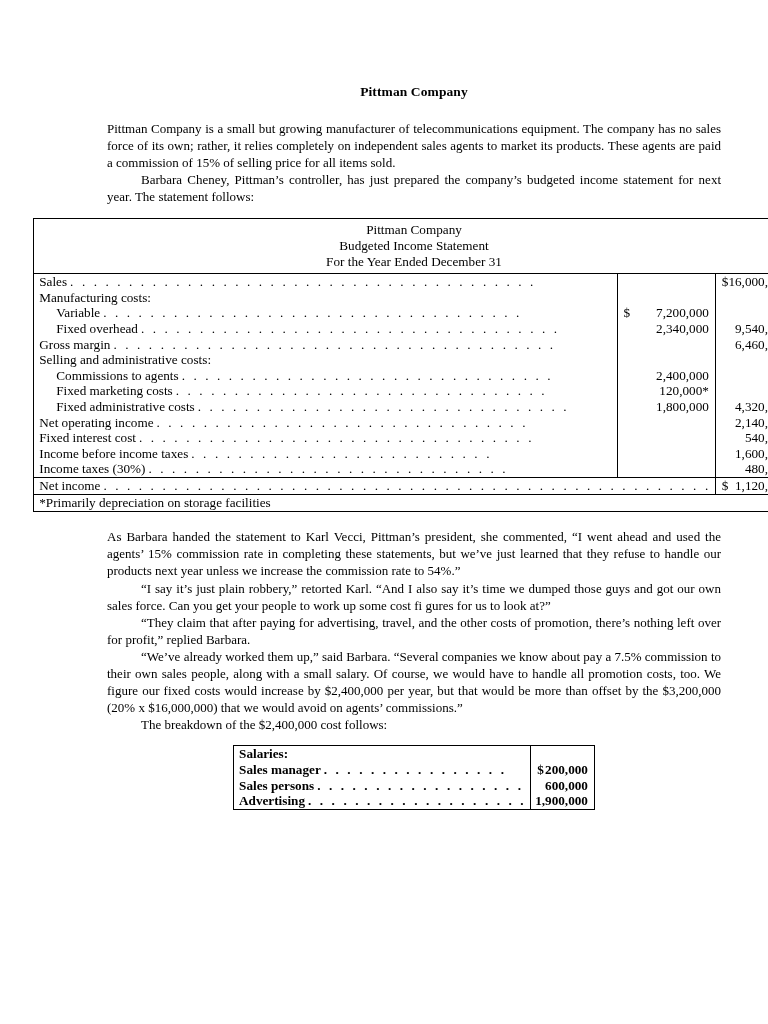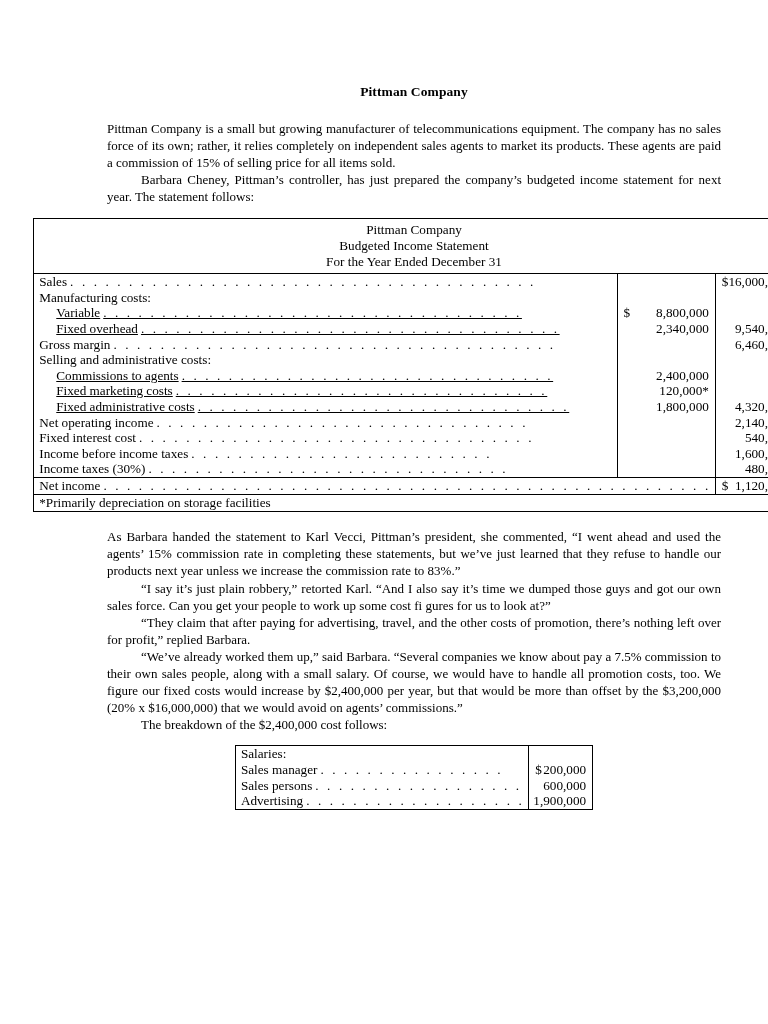--- a/index.html
+++ b/index.html
@@ -103,39 +103,39 @@
   }
   .leader .txt { flex: 0 0 auto; }
   .leader .dots {
     flex: 1 1 auto;
     overflow: hidden;
     white-space: nowrap;
     letter-spacing: 2.6px;
     padding-left: 3px;
     font-size: 13.2px;
   }
-  .ind1 { padding-left: 22px !important; text-decoration: underline; }
+  .ind1 { padding-left: 22px !important; }
 
   .dollar-cell {
     display: flex;
     justify-content: flex-end;
   }
   .dollar-cell .dsym {
     margin-right: auto;
     padding-left: 2px;
   }
 
   .footnote-cell {
     text-align: left;
     padding: 1.5px 4px 2px 5px !important;
     font-size: 13.2px;
   }
 
   
-  #breakdown-table { width: 316px; margin: 12px 0 0 0; }
+  #breakdown-table { width: 316px; margin: 12px 0 0 0; font-weight: bold; }
   #breakdown-table .col-label { width: 217px; }
   #breakdown-table .col-right { width: 99px; }
   .spacer-16 { height: 16px; }
 </style>
 </head>
 <body>
 
 <div class="page">
   <div class="content">
 
@@ -185,21 +185,21 @@
           <tr>
             <td class="lbl b-left ind1">
               <span class="leader">
                   <span class="txt">Variable</span>
                   <span class="dots">. . . . . . . . . . . . . . . . . . . . . . . . . . . . . . . . . . . .</span>
                 </span>
             </td>
             <td class="num b-left b-right">
               <span class="dollar-cell">
                   <span class="dsym">$</span>
-                  <span>8,800,000</span>
+                  <span>7,200,000</span>
                 </span>
             </td>
             <td class="num b-right"></td>
           </tr>
 
           <tr>
             <td class="lbl b-left ind1">
               <span class="leader">
                   <span class="txt">Fixed overhead</span>
                   <span class="dots">. . . . . . . . . . . . . . . . . . . . . . . . . . . . . . . . . . . .</span>
@@ -320,21 +320,21 @@
 
           <tr>
             <td colspan="3" class="footnote-cell b-left b-right b-bottom">*Primarily depreciation on storage facilities</td>
           </tr>
         </tbody>
       </table>
     </div>
 
     <div class="spacer-16"></div>
 
-    <p class="body-text">As Barbara handed the statement to Karl Vecci, Pittman’s president, she commented, “I went ahead and used the agents’ 15% commission rate in completing these statements, but we’ve just learned that they refuse to handle our products next year unless we increase the commission rate to 83%.”</p>
+    <p class="body-text">As Barbara handed the statement to Karl Vecci, Pittman’s president, she commented, “I went ahead and used the agents’ 15% commission rate in completing these statements, but we’ve just learned that they refuse to handle our products next year unless we increase the commission rate to 54%.”</p>
     <p class="body-text indent">“I say it’s just plain robbery,” retorted Karl. “And I also say it’s time we dumped those guys and got our own sales force. Can you get your people to work up some cost fi gures for us to look at?”</p>
     <p class="body-text indent">“They claim that after paying for advertising, travel, and the other costs of promotion, there’s nothing left over for profit,” replied Barbara.</p>
     <p class="body-text indent">“We’ve already worked them up,” said Barbara. “Several companies we know about pay a 7.5% commission to their own sales people, along with a small salary. Of course, we would have to handle all promotion costs, too. We figure our fixed costs would increase by $2,400,000 per year, but that would be more than offset by the $3,200,000 (20% x $16,000,000) that we would avoid on agents’ commissions.”</p>
     <p class="body-text indent">The breakdown of the $2,400,000 cost follows:</p>
 
     <div class="tbl-wrap">
       <table class="fin" id="breakdown-table">
         <colgroup>
           <col class="col-label">
             <col class="col-right">

